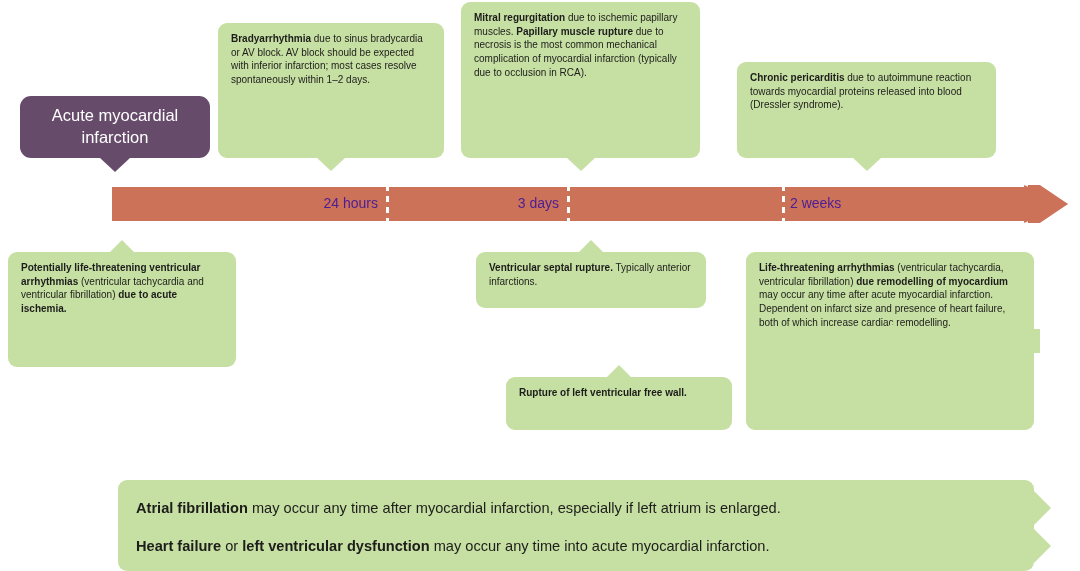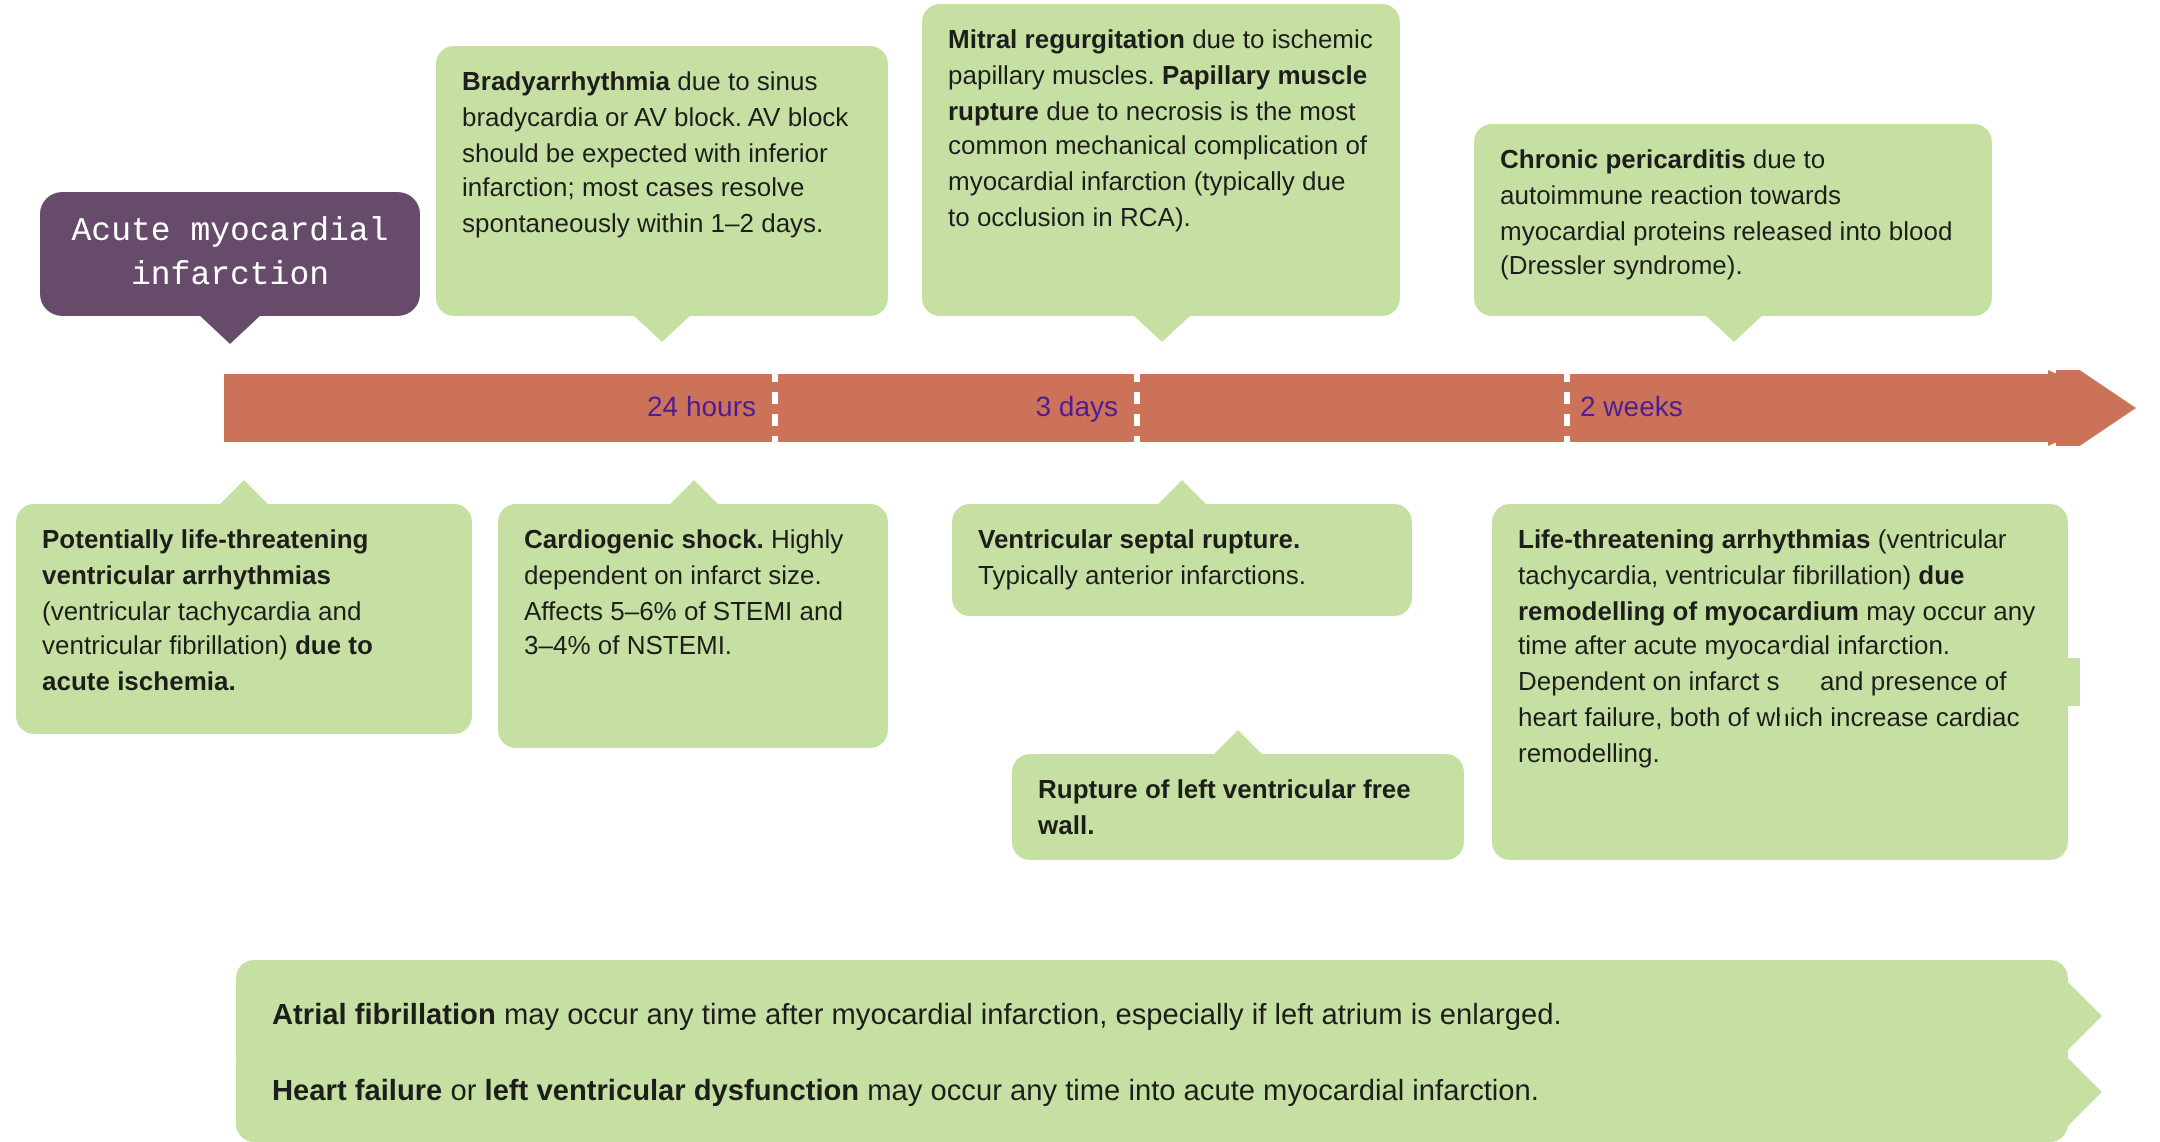--- a/index.html
+++ b/index.html
@@ -21,21 +21,21 @@
     width: 1080px;
     height: 571px;
   }
 
   
   .box {
     position: absolute;
     box-sizing: border-box;
     border-radius: 9px;
     padding: 9px 13px 10px 13px;
-    font-size: 13px;
+    font-size: 10px;
     line-height: 1.37;
     background: #c6dfa2;
     color: #1d1d1b;
   }
   .box p {
     margin: 0;
   }
   .box b { font-weight: bold; }
 
   
@@ -96,21 +96,20 @@
     border-radius: 11px;
     color: #ffffff;
     font-size: 16.5px;
     line-height: 1.33;
     text-align: center;
     display: flex;
     align-items: center;
     justify-content: center;
     box-sizing: border-box;
     padding: 0 10px;
-    font-family: Liberation Mono, monospace;
   }
   #start-node::after {
     content: "";
     position: absolute;
     left: 50%;
     bottom: -14px;
     width: 0; height: 0;
     transform: translateX(-50%);
     border-left: 16px solid transparent;
     border-right: 16px solid transparent;
@@ -215,23 +214,20 @@
   </div>
 
   <div class="box tail-up" style="left:8px; top:252px; width:228px; height:115px;">
     <p><b>Potentially life-threatening ventricular arrhythmias</b><span> (ventricular tachycardia and ventricular fibrillation) </span><b>due to acute ischemia.</b></p>
   </div>
 
   <div class="box tail-down" style="left:737px; top:62px; width:259px; height:96px;">
     <p><b>Chronic pericarditis</b><span> due to autoimmune reaction towards myocardial proteins released into blood (Dressler syndrome).</span></p>
   </div>
 
-  <div class="box tail-up" style="left:249px; top:252px; width:195px; height:122px;">
-    <p><b>Cardiogenic shock.</b><span> Highly dependent on infarct size. Affects 5–6% of STEMI and 3–4% of NSTEMI.</span></p>
-  </div>
 
   <div class="box tail-up" style="left:476px; top:252px; width:230px; height:56px;">
     <p><b>Ventricular septal rupture.</b><span> Typically anterior infarctions.</span></p>
   </div>
 
   <div class="box tail-up" style="left:506px; top:345px; width:226px; height:53px;margin-top:32px;">
     <p><b>Rupture of left ventricular free wall.</b></p>
   </div>
 
   <div class="box tail-up tab-right" style="left:746px; top:252px; width:288px; height:178px;">

